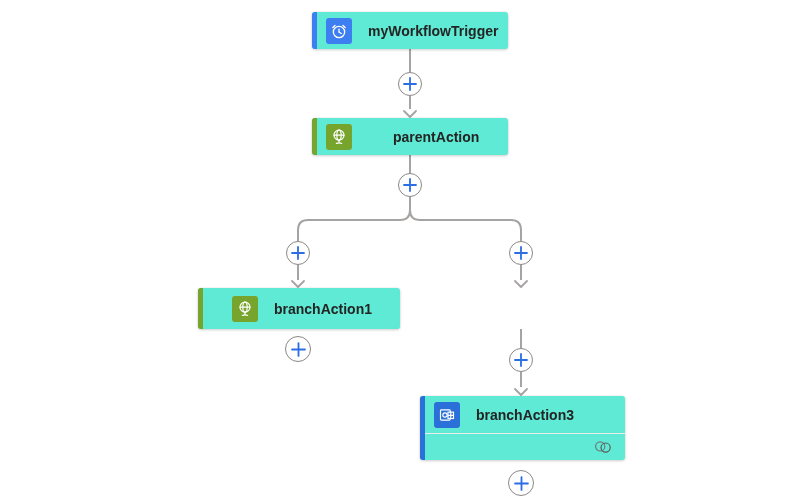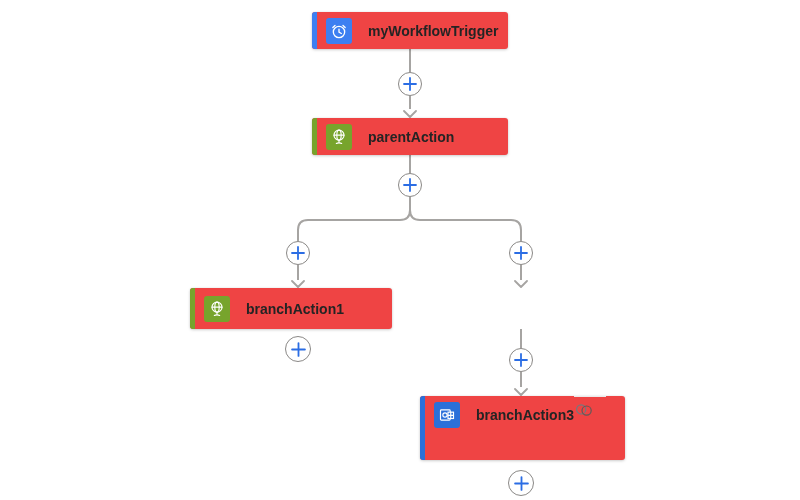--- a/index.html
+++ b/index.html
@@ -4,38 +4,38 @@
 <style>
   html,body{margin:0;padding:0;}
   body{
     width:800px;height:500px;background:#ffffff;
     font-family:"Liberation Sans",sans-serif;
     position:relative;overflow:hidden;
   }
   .canvas{position:absolute;inset:0;}
   
   .card{
-    position:absolute;background:#ef4444;border-radius:3px;
+    position:absolute;background:#5eead4;border-radius:3px;
     box-shadow:0 1px 3px rgba(0,0,0,.18), 0 0 2px rgba(0,0,0,.08);
     display:flex;align-items:center;cursor:pointer;box-sizing:border-box;
   }
   .stripe{position:absolute;left:0;top:0;bottom:0;width:5px;border-radius:3px 0 0 3px;}
   .stripe.blue{background:#3d7ff1;}
   .stripe.green{background:#77a42c;}
   .stripe.deepblue{background:#2b70d9;}
   .icon-box{
     width:26px;height:26px;border-radius:3px;margin-left:14px;flex:none;
     display:flex;align-items:center;justify-content:center;
   }
   .icon-box.blue{background:#3d7ff1;}
   .icon-box.green{background:#77a42c;}
   .icon-box.deepblue{background:#2b70d9;}
   .label{margin-left:16px;font-size:14px;font-weight:700;color:#242424;white-space:nowrap;}
   
-  .card.col{flex-direction:row;align-items:stretch;padding:0;}
+  .card.col{flex-direction:column;align-items:stretch;padding:0;}
   .card .row-main{height:37px;display:flex;align-items:center;}
   .card .row-footer{
     height:26px;border-top:1px solid #ebebeb;display:flex;align-items:center;
     justify-content:flex-end;padding-right:12px;
   }
   
   .vline{position:absolute;width:2px;background:#a6a4a2;}
   .arrow{position:absolute;line-height:0;}
   .split-svg{position:absolute;left:280px;top:190px;line-height:0;}
   
@@ -98,21 +98,21 @@
     </span>
     <span class="label">myWorkflowTrigger</span>
   </div>
 
   <button class="plus" style="left:398px;top:72px;">
     <svg width="14" height="14" viewBox="0 0 14 14">
         <path d="M7 1 V13 M1 7 H13" stroke="#2b6de4" stroke-width="1.8" stroke-linecap="round"></path>
       </svg>
   </button>
 
-  <div class="card" style="left:312px;top:118px;width:196px;height:37px;">
+  <div class="card" style="left:312px;top:118px;width:196px;height:37px;gap:25px;">
     <span class="stripe green"></span>
     <span class="icon-box green">
       <svg width="20" height="20" viewBox="0 0 24 24" fill="none" stroke="#fff" stroke-width="1.4" stroke-linecap="round">
         <circle cx="12" cy="9.8" r="6"></circle>
         <ellipse cx="12" cy="9.8" rx="2.6" ry="6"></ellipse>
         <path d="M6 9.8 H18"></path>
         <path d="M12 15.8 V18.4"></path>
         <path d="M8.8 19.8 C10.2 18.8 13.8 18.8 15.2 19.8"></path>
       </svg>
     </span>
@@ -129,21 +129,21 @@
     <svg width="14" height="14" viewBox="0 0 14 14">
         <path d="M7 1 V13 M1 7 H13" stroke="#2b6de4" stroke-width="1.8" stroke-linecap="round"></path>
       </svg>
   </button>
   <button class="plus" style="left:509px;top:241px;">
     <svg width="14" height="14" viewBox="0 0 14 14">
         <path d="M7 1 V13 M1 7 H13" stroke="#2b6de4" stroke-width="1.8" stroke-linecap="round"></path>
       </svg>
   </button>
 
-  <div class="card" style="left:190px;top:288px;width:202px;height:41px;">
+  <div class="card" style="left:198px;top:288px;width:202px;height:41px;padding-left:20px;">
     <span class="stripe green"></span>
     <span class="icon-box green">
       <svg width="20" height="20" viewBox="0 0 24 24" fill="none" stroke="#fff" stroke-width="1.4" stroke-linecap="round">
         <circle cx="12" cy="9.8" r="6"></circle>
         <ellipse cx="12" cy="9.8" rx="2.6" ry="6"></ellipse>
         <path d="M6 9.8 H18"></path>
         <path d="M12 15.8 V18.4"></path>
         <path d="M8.8 19.8 C10.2 18.8 13.8 18.8 15.2 19.8"></path>
       </svg>
     </span>

